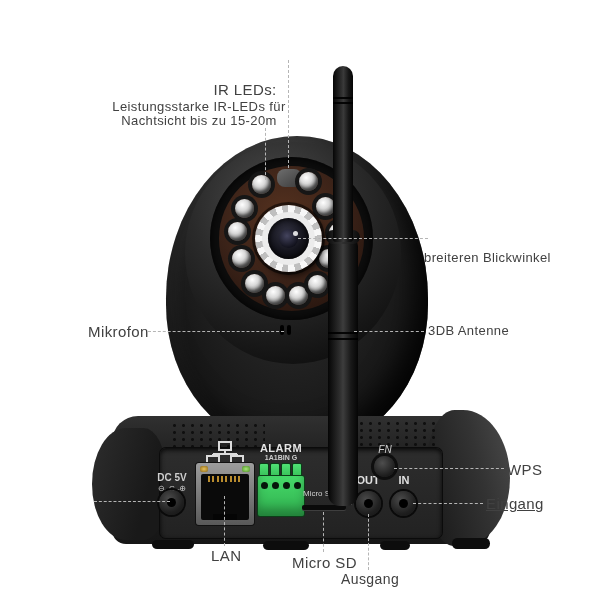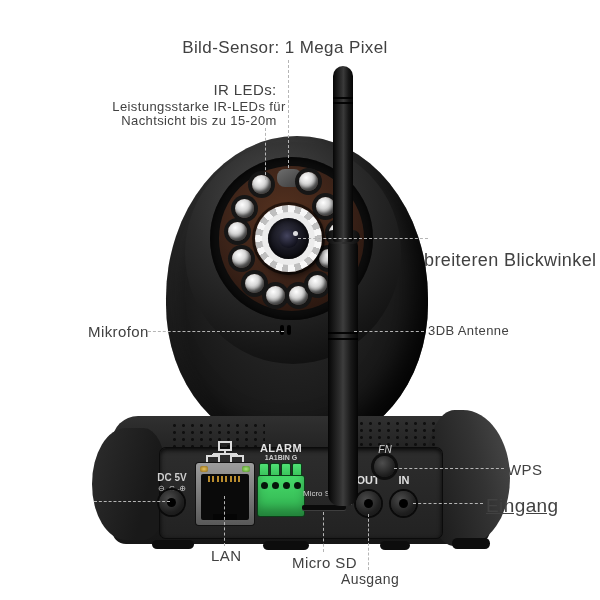--- a/index.html
+++ b/index.html
@@ -194,26 +194,25 @@
   <div class="cl-h" style="left:298px;top:238px;width:130px;"></div>
   <div class="cl-h" style="left:148px;top:331px;width:136px;"></div>
   <div class="cl-h" style="left:354px;top:331px;width:70px;"></div>
   <div class="cl-h" style="left:394px;top:468px;width:110px;"></div>
   <div class="cl-h" style="left:413px;top:503px;width:70px;"></div>
   <div class="cl-h" style="left:94px;top:501px;width:76px;"></div>
   <div class="cl-v" style="left:224px;top:496px;height:50px;"></div>
   <div class="cl-v" style="left:323px;top:512px;height:40px;"></div>
   <div class="cl-v" style="left:368px;top:514px;height:56px;"></div>
 
-  <div class="lbl ctr" style="left:140px;top:38px;width:290px;font-size:17px;">Bild-Sensor: 1 Mega Pixel</div>
   <div class="lbl ctr" style="left:200px;top:81px;width:90px;font-size:15px;">IR LEDs:</div>
   <div class="lbl ctr" style="left:108px;top:99px;width:182px;font-size:13px;">Leistungsstarke IR-LEDs für</div>
   <div class="lbl ctr" style="left:108px;top:113px;width:182px;font-size:13px;">Nachtsicht bis zu 15-20m</div>
-  <div class="lbl ctr" style="left:424px;top:250px;width:118px;font-size:18px;">breiteren Blickwinkel</div>
+  <div class="lbl ctr" style="left:424px;top:250px;width:118px;font-size:13px;">breiteren Blickwinkel</div>
   <div class="lbl" style="left:88px;top:323px;font-size:15px;">Mikrofon</div>
   <div class="lbl" style="left:428px;top:323px;font-size:13px;">3DB Antenne</div>
   <div class="lbl" style="left:507px;top:461px;font-size:15px;">WPS</div>
-  <div class="lbl" style="left:486px;top:495px;font-size:19px;text-decoration:underline;">Eingang</div>
+  <div class="lbl" style="left:486px;top:495px;font-size:15px;text-decoration:underline;">Eingang</div>
   <div class="lbl" style="left:211px;top:547px;font-size:15px;">LAN</div>
   <div class="lbl" style="left:292px;top:554px;font-size:15px;">Micro SD</div>
   <div class="lbl" style="left:341px;top:571px;font-size:14px;">Ausgang</div>
 
 </div>
 
 </body></html>

